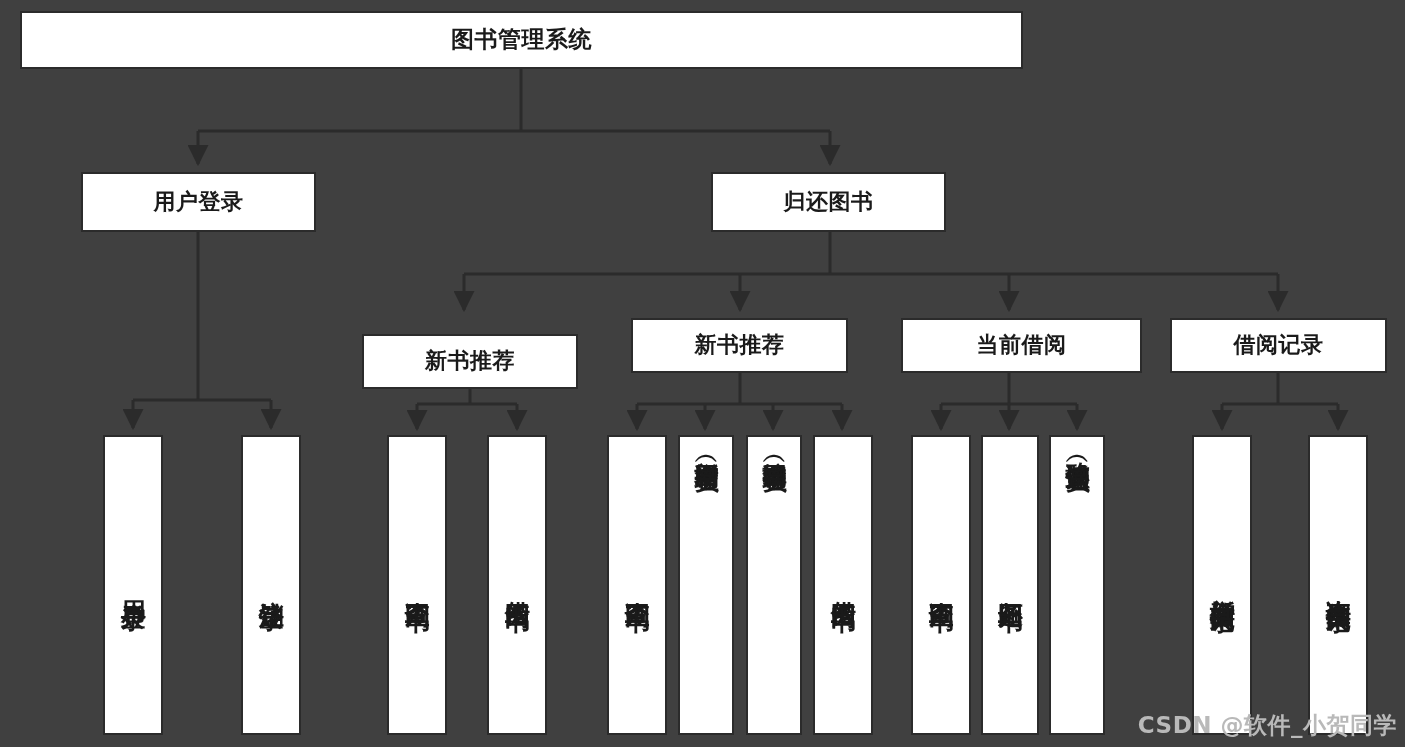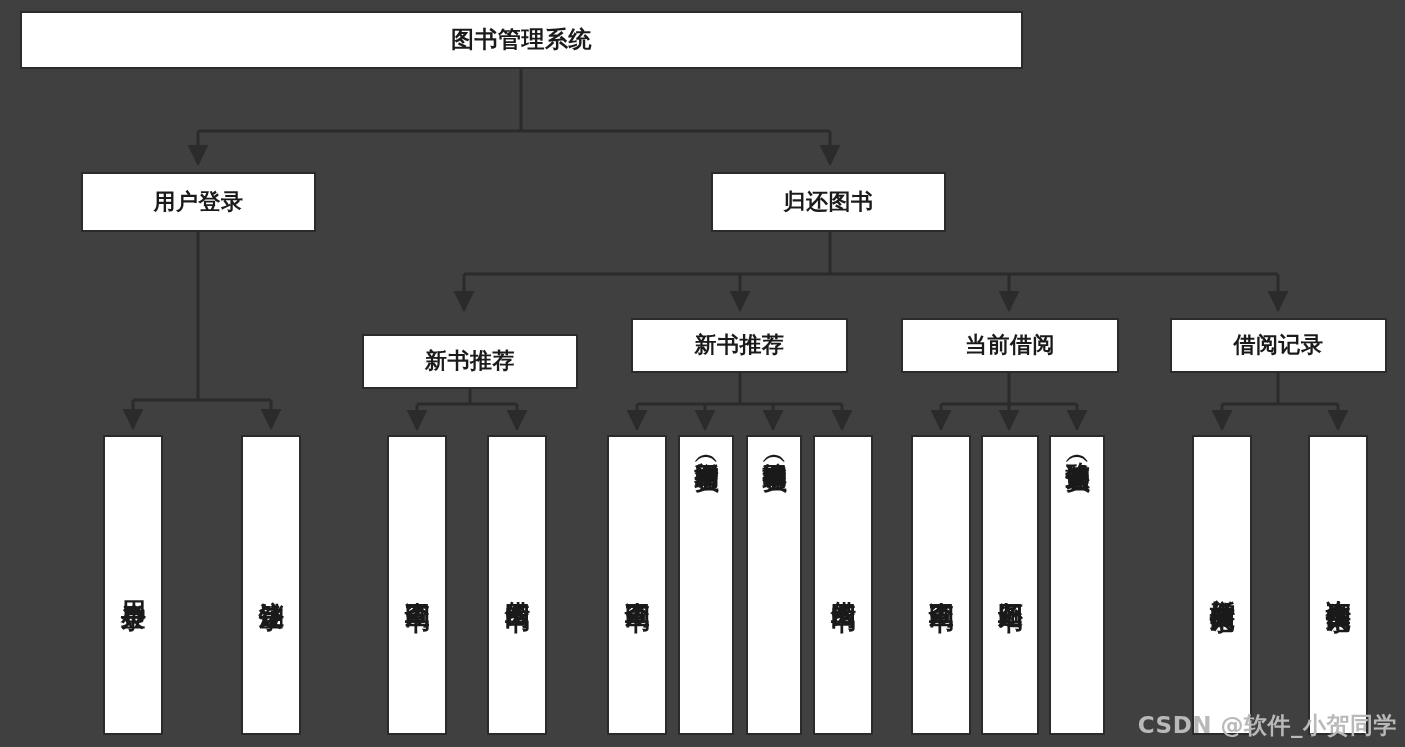--- a/index.html
+++ b/index.html
@@ -146,21 +146,21 @@
   <div class="node horiz" style="left:711px; top:172px; width:235px; height:60px;">
     <span class="label">归还图书</span>
   </div>
 
   <div class="node horiz" style="left:362px; top:318px; width:216px; height:55px;margin-top:16px;">
     <span class="label">新书推荐</span>
   </div>
   <div class="node horiz" style="left:631px; top:318px; width:217px; height:55px;">
     <span class="label">新书推荐</span>
   </div>
-  <div class="node horiz" style="left:901px; top:318px; width:218px; height:55px;">
+  <div class="node horiz" style="left:901px; top:318px; width:241px; height:55px;">
     <span class="label">当前借阅</span>
   </div>
   <div class="node horiz" style="left:1170px; top:318px; width:217px; height:55px;">
     <span class="label">借阅记录</span>
   </div>
 
   <div class="node leaf midpad" style="left:103px; top:435px; width:60px; height:300px;">
     <span class="label">用户登录</span>
   </div>
   <div class="node leaf midpad" style="left:241px; top:435px; width:60px; height:300px;">

